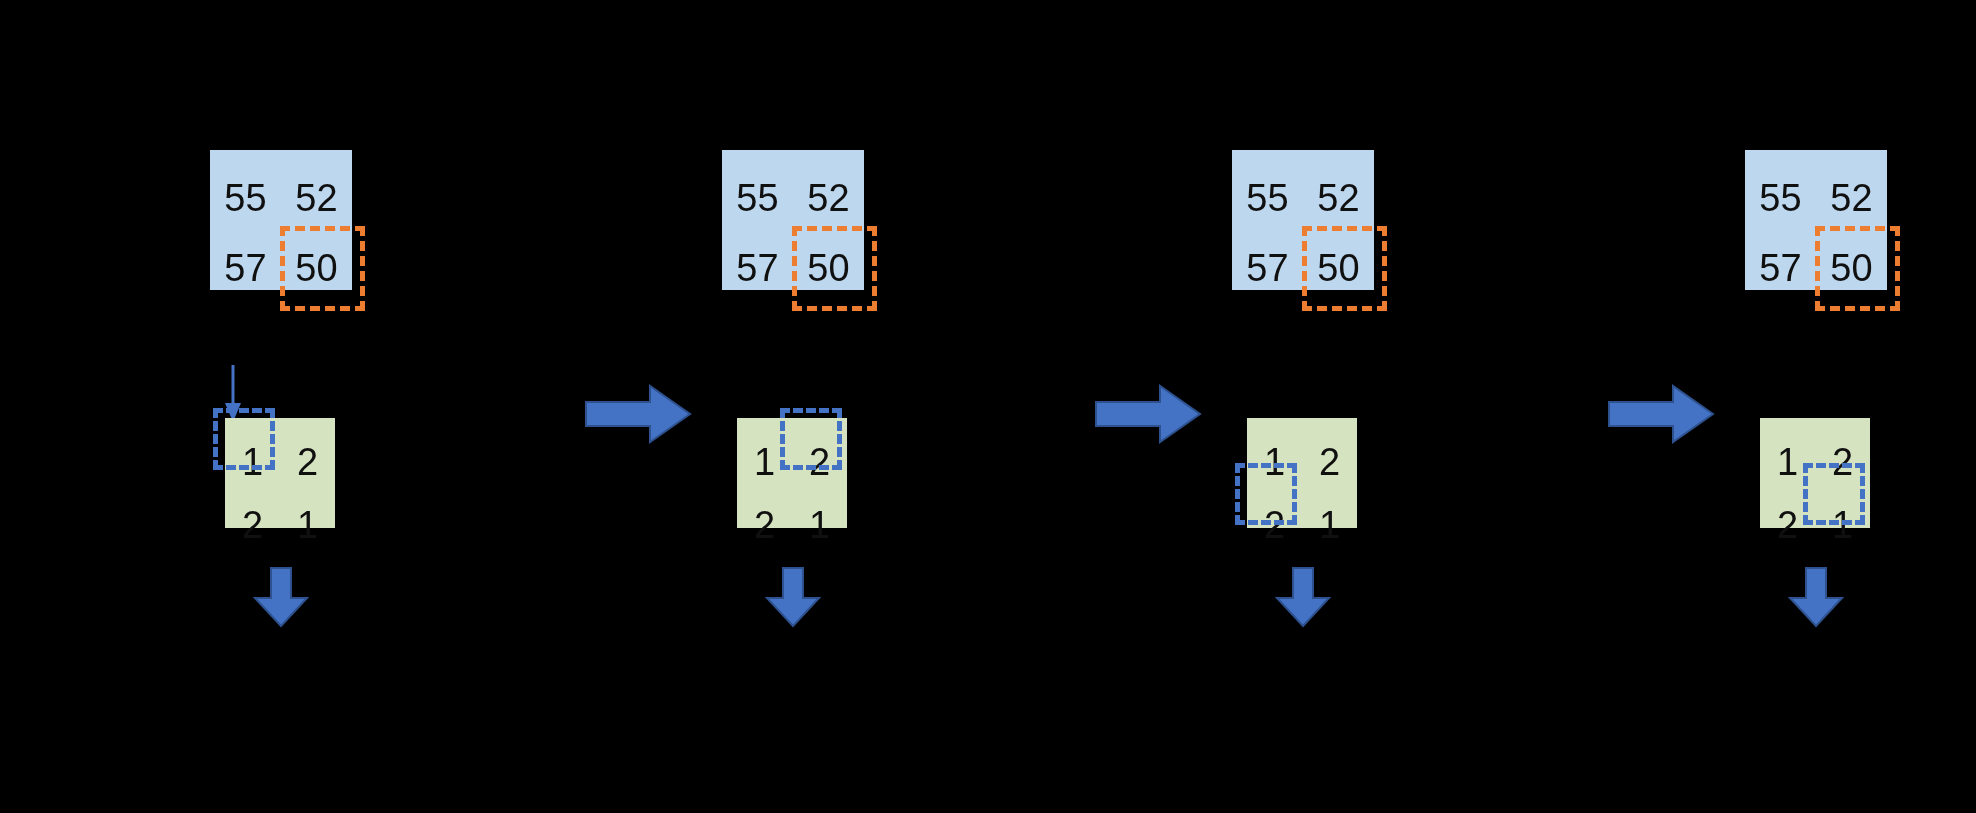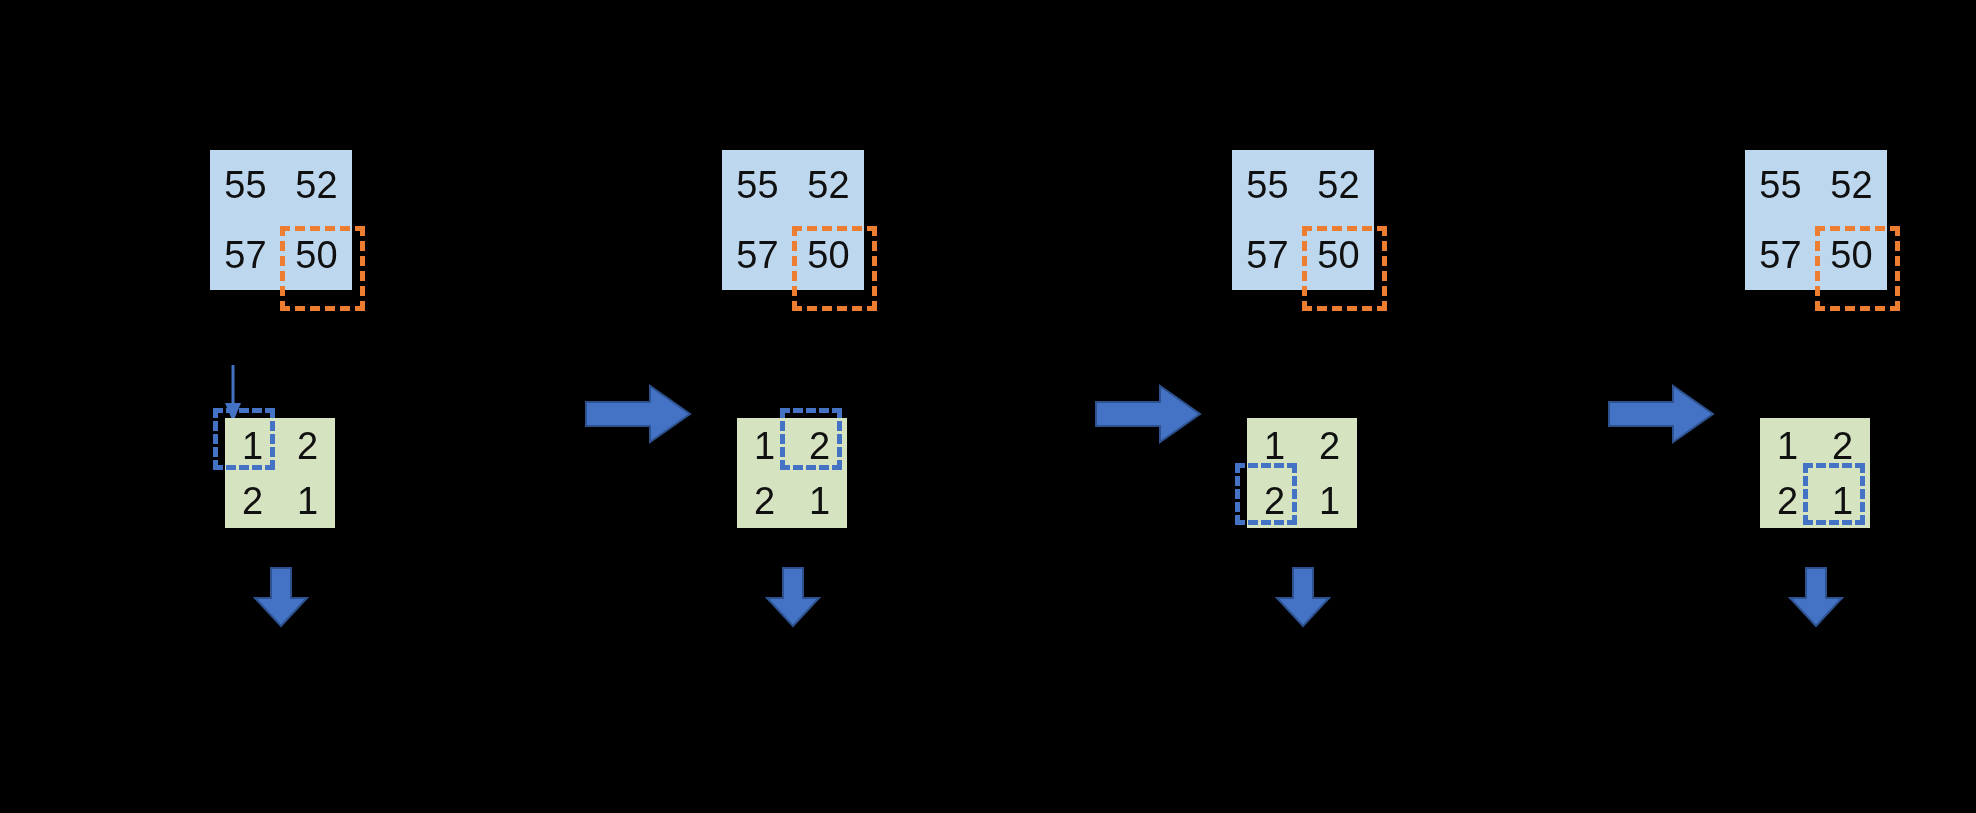--- a/index.html
+++ b/index.html
@@ -53,20 +53,21 @@
   }
 
   .cell {
     position: relative;
     display: flex;
     align-items: center;
     justify-content: center;
     color: #101010;
     line-height: 1;
     box-sizing: border-box;
+    margin-top: 25px;
   }
   .mat-blue .cell { font-size: 38px; }
   .mat-green .cell { font-size: 38px; }
 
   
   .hl {
     position: absolute;
     box-sizing: border-box;
     pointer-events: none;
   }

